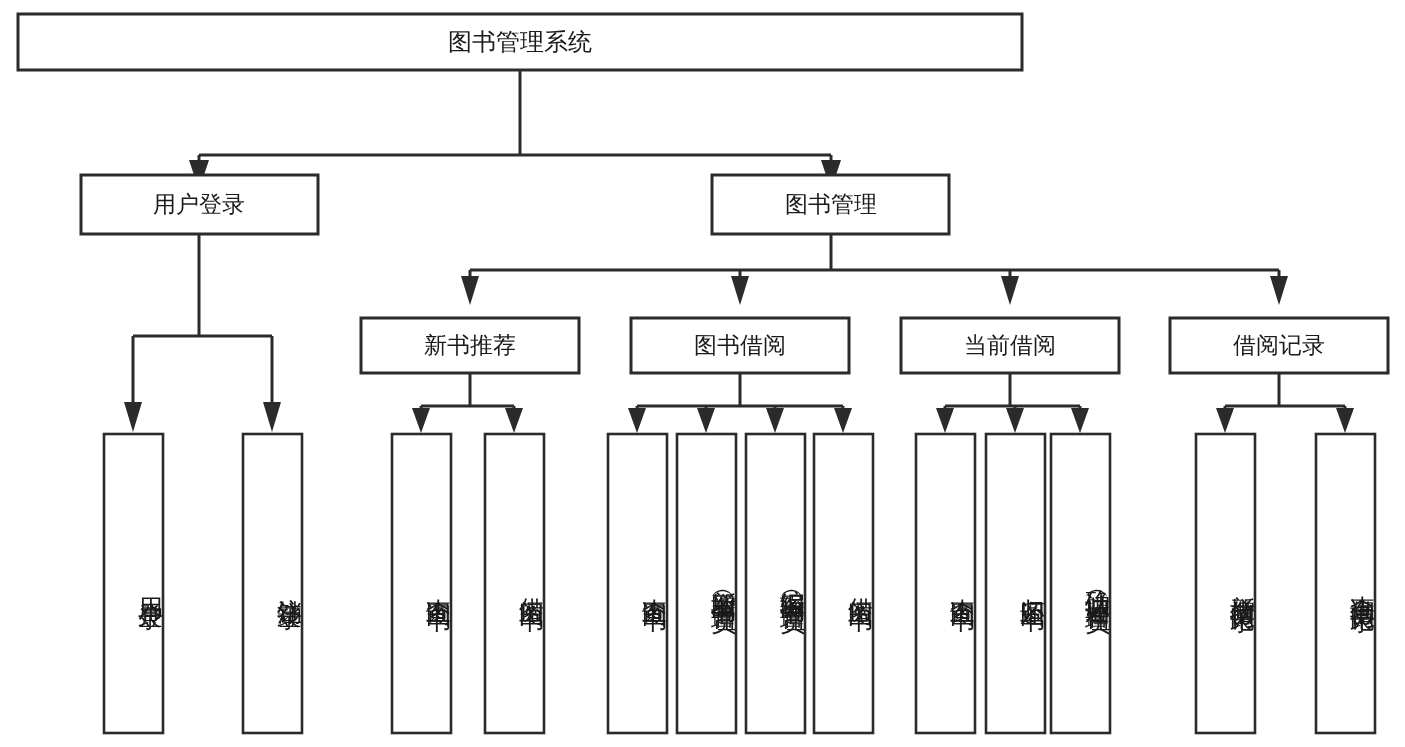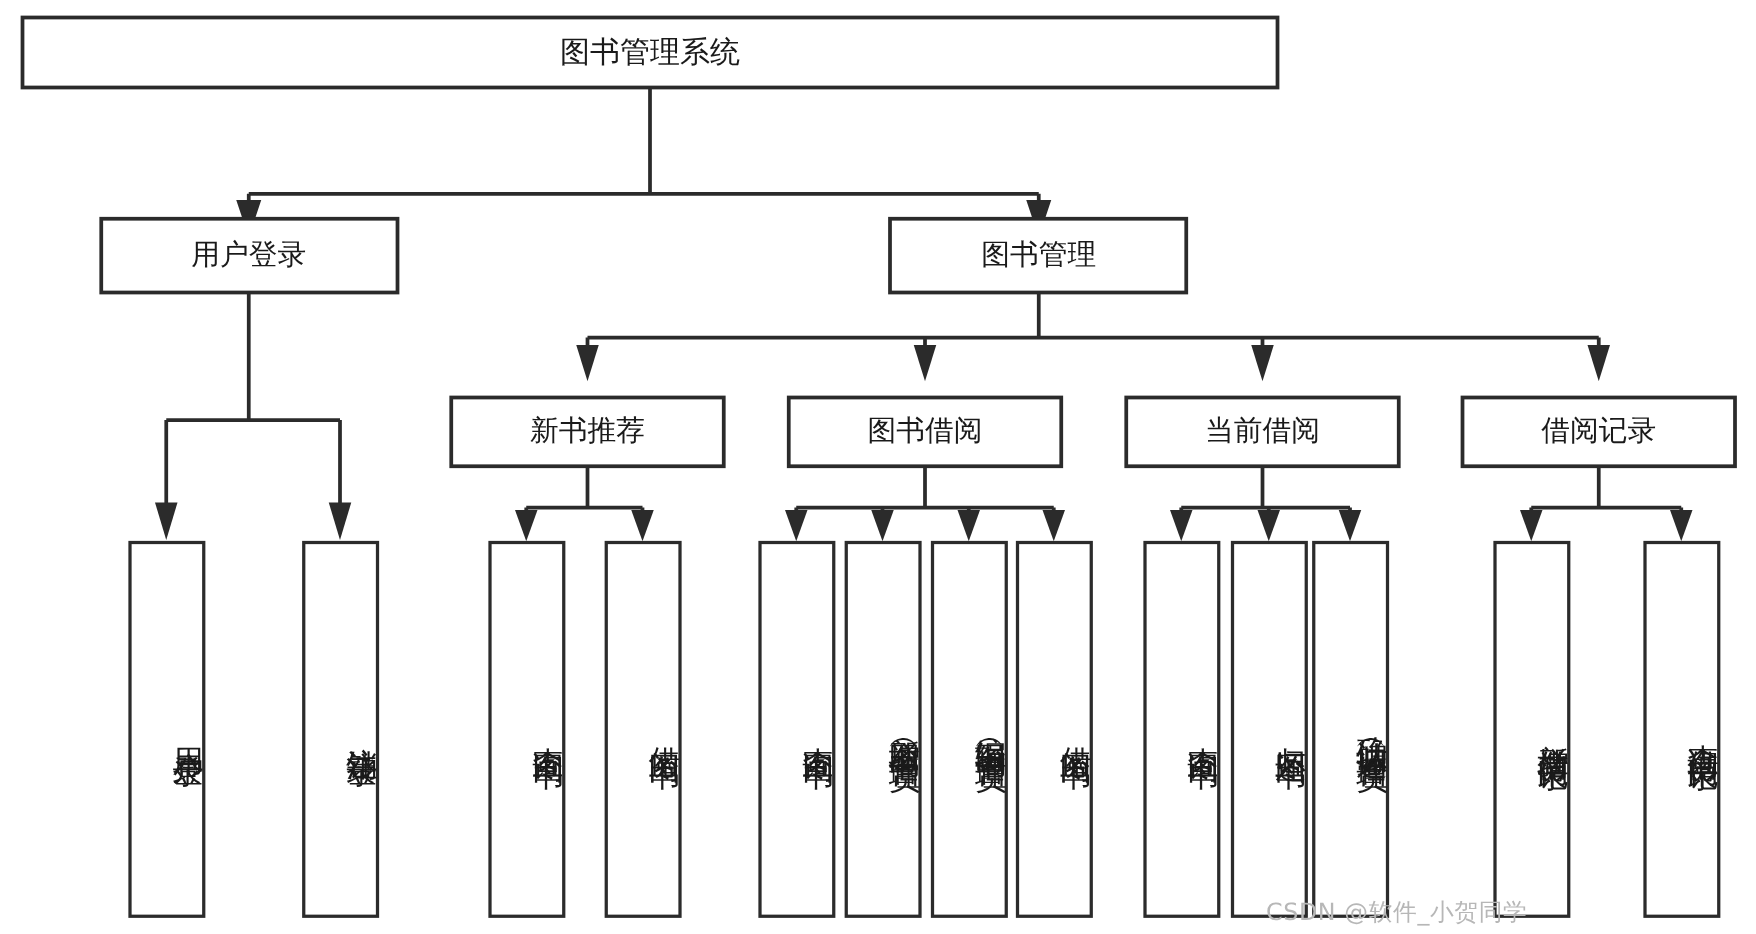--- a/index.html
+++ b/index.html
@@ -229,15 +229,14 @@
   <div class="v-label" style="left: 746px; top: 434px; width: 59px; height: 299px; color: rgb(26, 26, 26);">编辑图书（管理员）</div>
   <div class="v-label" style="left: 814px; top: 434px; width: 59px; height: 299px; color: rgb(26, 26, 26);">借阅图书</div>
 
   <div class="v-label" style="left: 916px; top: 434px; width: 59px; height: 299px; color: rgb(26, 26, 26);">查询图书</div>
   <div class="v-label" style="left: 986px; top: 434px; width: 59px; height: 299px; color: rgb(26, 26, 26);">归还图书</div>
   <div class="v-label" style="left: 1051px; top: 434px; width: 59px; height: 299px; color: rgb(26, 26, 26);">确认归还（管理员）</div>
 
   <div class="v-label" style="left: 1196px; top: 434px; width: 59px; height: 299px; color: rgb(26, 26, 26);">新增借阅记录</div>
   <div class="v-label" style="left: 1316px; top: 434px; width: 59px; height: 299px; color: rgb(26, 26, 26);">查询借阅记录</div>
 
-  <div class="watermark" style="color: rgb(183, 183, 183);">CSDN @软件_小贺同学</div>
 
 </div>
 
 </body></html>

